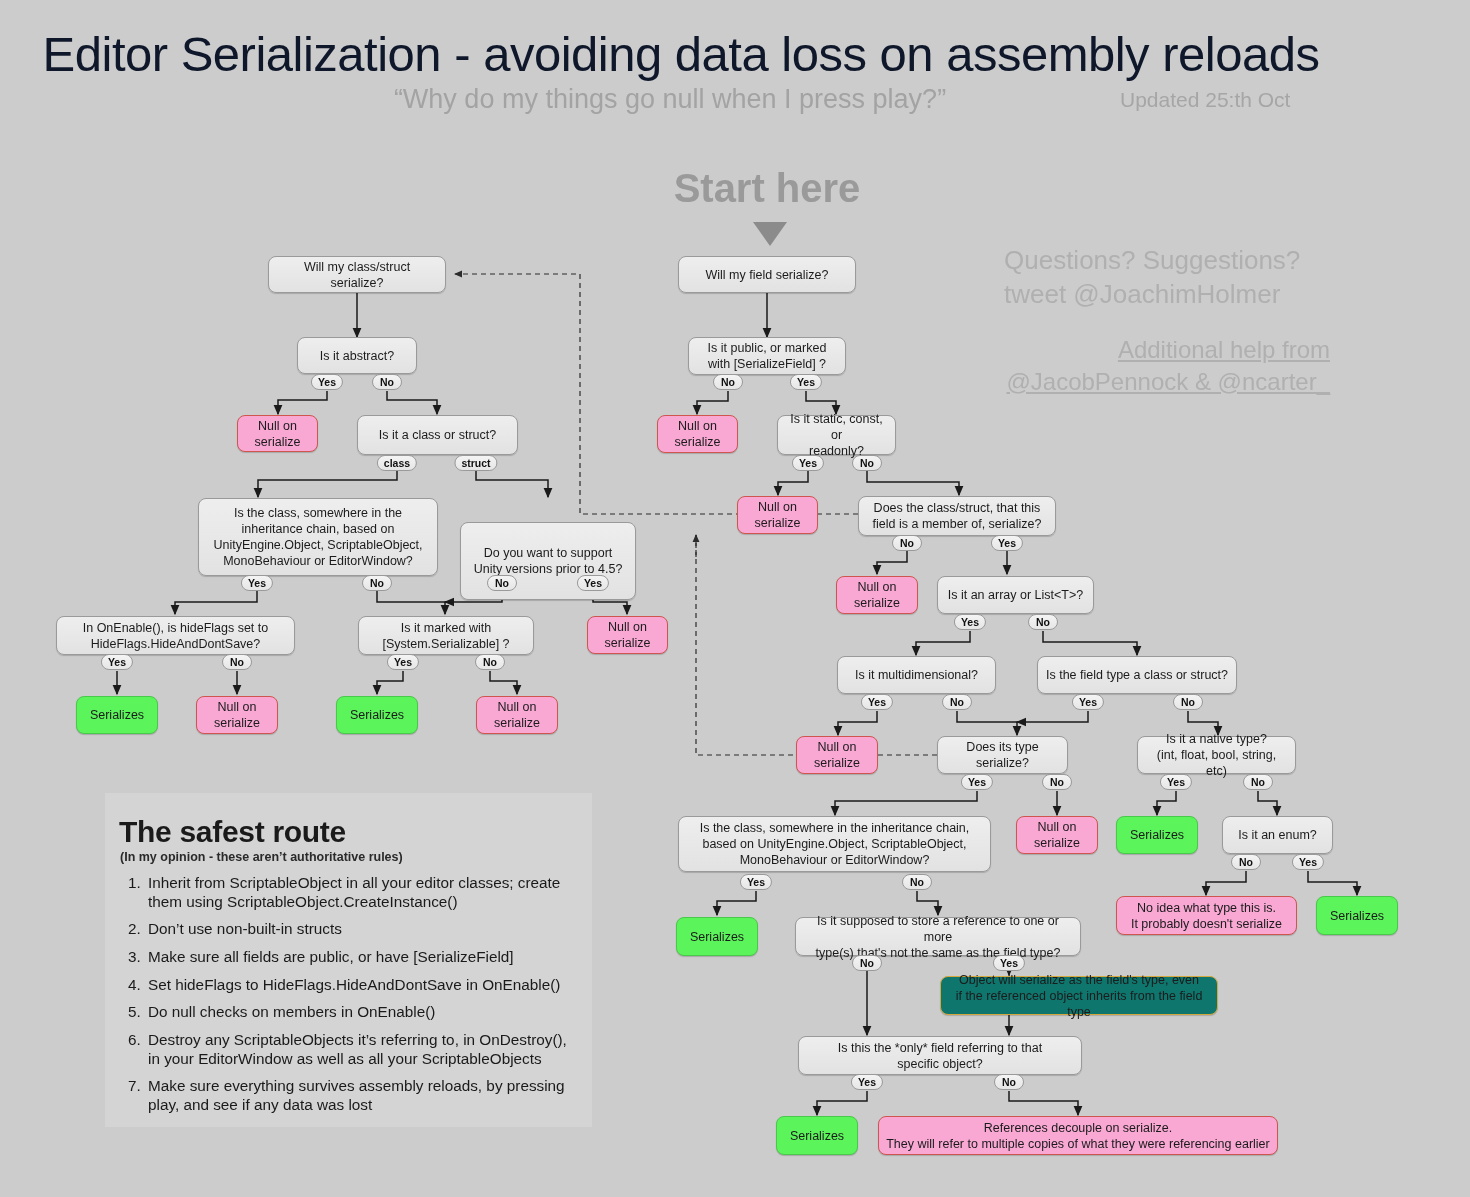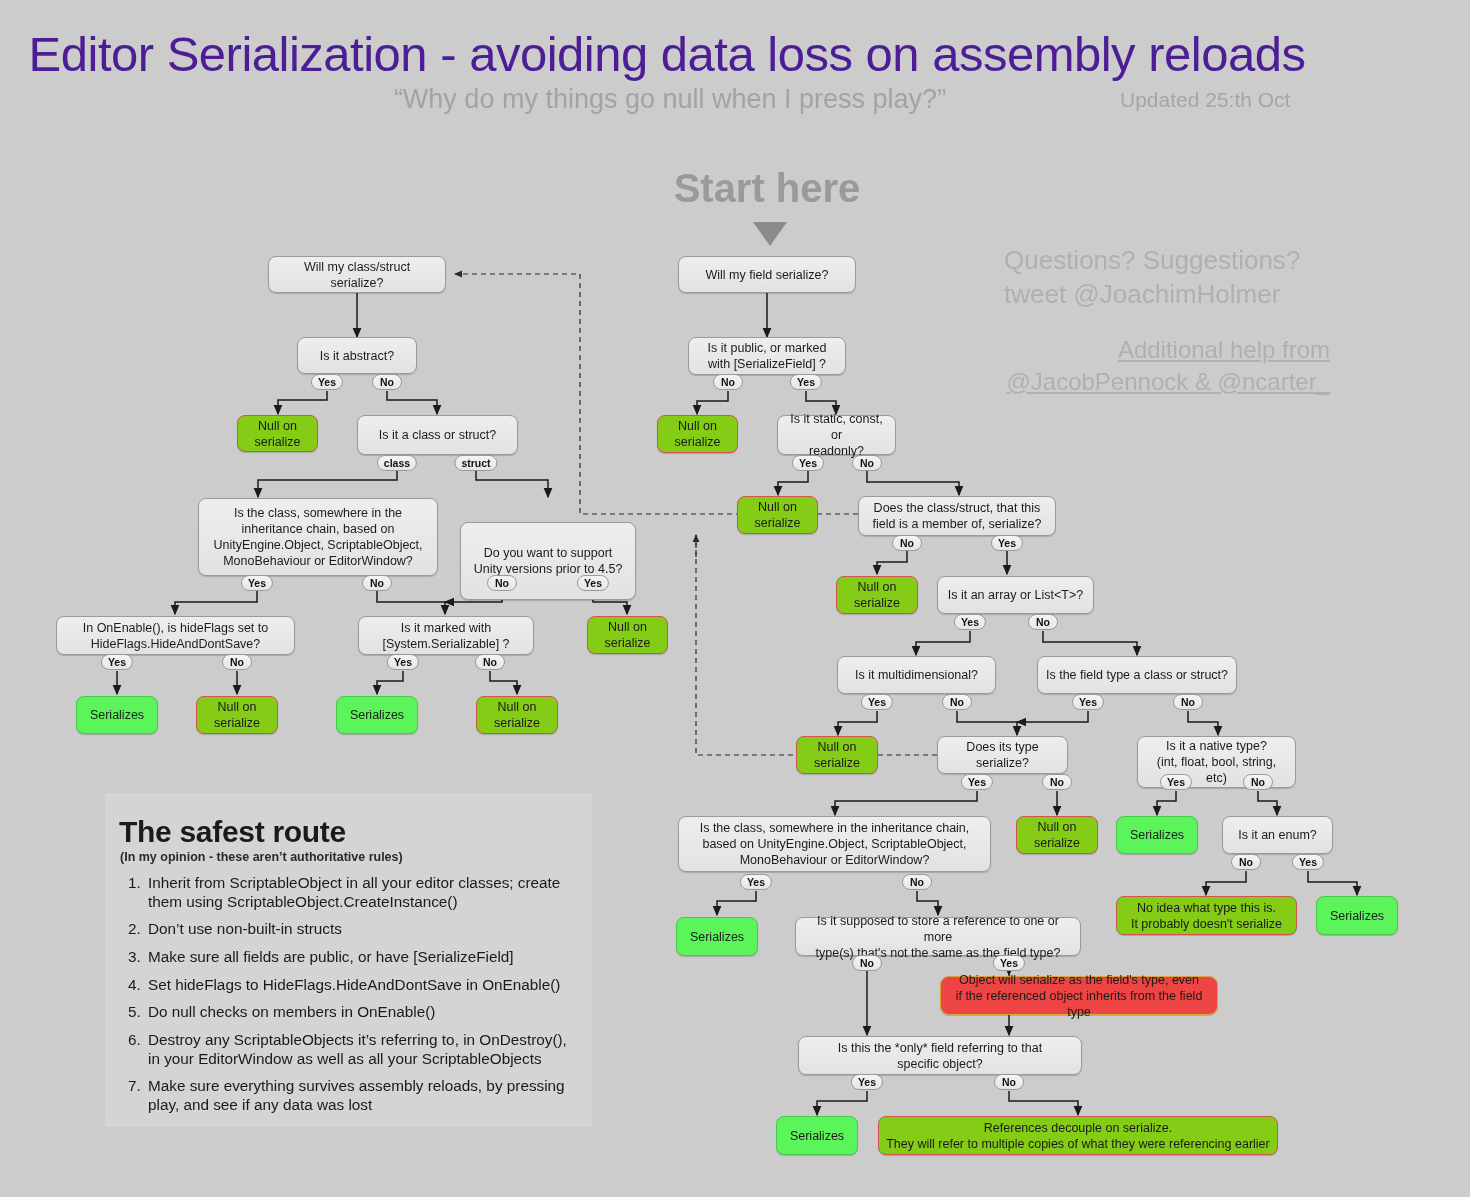--- a/index.html
+++ b/index.html
@@ -8,22 +8,22 @@
     background:#cccccc;
     font-family:"Liberation Sans", sans-serif;
     position:relative;
     overflow:hidden;
   }
   #stage{position:absolute;left:0;top:0;width:1470px;height:1197px;}
   svg#wires{position:absolute;left:0;top:0;width:1470px;height:1197px;pointer-events:none;}
 
   
   .title{
-    position:absolute;left:4px;top:26px;width:1326px;text-align:center;
-    font-size:49px;color:#4c1d95;font-family:"Liberation Sans Narrow","Liberation Sans",sans-serif;
+    position:absolute;left:18px;top:26px;width:1326px;text-align:center;
+    font-size:49px;color:#0f172a;font-family:"Liberation Sans Narrow","Liberation Sans",sans-serif;
     letter-spacing:-0.5px;white-space:nowrap;
   }
   .subtitle{
     position:absolute;left:220px;top:84px;width:900px;text-align:center;
     font-size:27px;color:#a3a3a3;white-space:nowrap;
   }
   .updated{
     position:absolute;left:1120px;top:88px;width:300px;text-align:left;
     font-size:21px;color:#a6a6a6;white-space:nowrap;
   }
@@ -51,31 +51,30 @@
     font-size:12.5px;line-height:1.28;
     color:#1b1b1b;
     padding:3px 7px;
     border:1px solid #9a9a9a;
   }
   .node.q{
     background:linear-gradient(#eeeeee,#e2e2e2);
     box-shadow:0 1px 1px rgba(0,0,0,.18);
   }
   .node.red{
-    background:#84cc16;border-color:#cf564f;
+    background:#f9a8d4;border-color:#cf564f;
     box-shadow:0 1px 1px rgba(0,0,0,.18);
   }
   .node.green{
     background:#5bf55b;border-color:#49c949;
     box-shadow:0 1px 1px rgba(0,0,0,.18);
   }
   .node.yellow{
-    background:#ef4444;border-color:#d4a83c;
+    background:#0f766e;border-color:#d4a83c;
     box-shadow:0 1px 1px rgba(0,0,0,.18);
-    border-radius:9px;
   }
 
   
   .elabel{
     position:absolute;box-sizing:border-box;
     height:16px;min-width:30px;
     border-radius:8px;
     background:linear-gradient(#f4f4f4,#e6e6e6);
     border:1px solid #9a9a9a;
     font-size:10.5px;font-weight:bold;color:#111;
@@ -305,21 +304,21 @@
   <div class="elabel" style="left:1088px;top:694px;">Yes</div>
   <div class="elabel" style="left:1188px;top:694px;">No</div>
 
   <div class="node red" style="left:796px;top:736px;width:82px;height:38px;white-space:pre-line;">Null on
 serialize</div>
 
   <div class="node q" style="left:937px;top:736px;width:131px;height:38px;">Does its type serialize?</div>
   <div class="elabel" style="left:977px;top:774px;">Yes</div>
   <div class="elabel" style="left:1057px;top:774px;">No</div>
 
-  <div class="node q" style="left:1137px;top:736px;width:159px;height:52px;white-space:pre-line;">Is it a native type?
+  <div class="node q" style="left:1137px;top:736px;width:159px;height:38px;white-space:pre-line;">Is it a native type?
 (int, float, bool, string, etc)</div>
   <div class="elabel" style="left:1176px;top:774px;">Yes</div>
   <div class="elabel" style="left:1258px;top:774px;">No</div>
 
   <div class="node red" style="left:1016px;top:816px;width:82px;height:38px;white-space:pre-line;">Null on
 serialize</div>
 
   <div class="node green" style="left:1116px;top:816px;width:82px;height:38px;">Serializes</div>
 
   <div class="node q" style="left:1222px;top:816px;width:111px;height:38px;">Is it an enum?</div>

